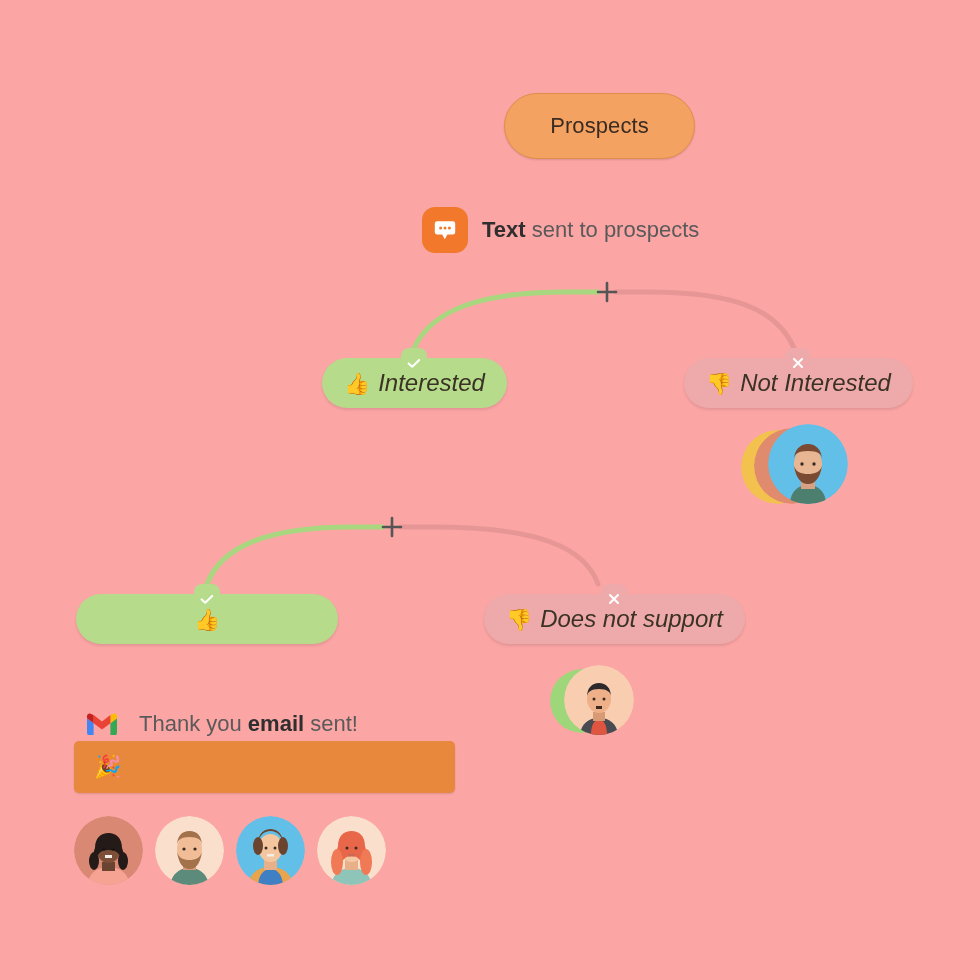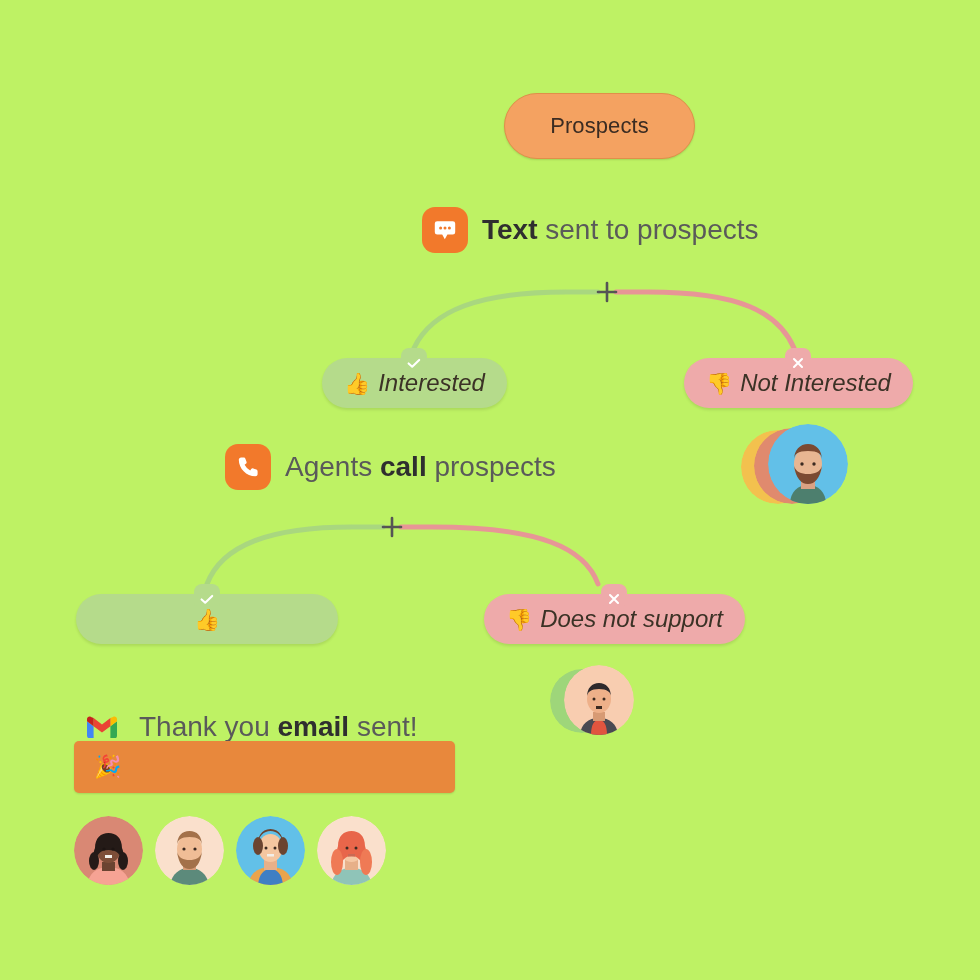--- a/index.html
+++ b/index.html
@@ -10,21 +10,21 @@
   body {
     width: 980px;
     height: 980px;
     font-family: "Liberation Sans", sans-serif;
     overflow: hidden;
   }
   #canvas {
     position: relative;
     width: 980px;
     height: 980px;
-    background: #bef264;
+    background: #fca5a5;
   }
 
   
   #connectors {
     position: absolute;
     left: 0; top: 0;
     width: 980px;
     height: 980px;
     pointer-events: none;
   }
@@ -52,21 +52,21 @@
   }
 
   
   .action-row {
     position: absolute;
     display: flex;
     align-items: center;
     gap: 14px;
   }
   .action-text {
-    font-size: 28px;
+    font-size: 22px;
     color: #5a5a5a;
     white-space: nowrap;
   }
   .action-text b { color: #2f2f2f; font-weight: 700; }
 
   
   .app-icon {
     width: 46px;
     height: 46px;
     border-radius: 13px;
@@ -258,30 +258,20 @@
         <path d="M33 56h14v9H33z" fill="#d9a183"></path>
         <ellipse cx="40" cy="40" rx="14" ry="17" fill="#e8b692"></ellipse>
         <path d="M26 36c0-10 6-16 14-16s14 6 14 16c0-6-4-9-14-9s-14 3-14 9z" fill="#7b4a32"></path>
         <path d="M26 42c2 12 7 18 14 18s12-6 14-18c-2 6-7 8-14 8s-12-2-14-8z" fill="#7b4a32"></path>
         <circle cx="34" cy="40" r="1.7" fill="#3b2a21"></circle>
         <circle cx="46" cy="40" r="1.7" fill="#3b2a21"></circle>
       </svg>
     </div>
   </div>
 
-  <div class="action-row" style="left:225px; top:444px;">
-    <span class="app-icon">
-      <svg width="26" height="26" viewBox="0 0 26 26">
-        <path d="M8.6 3.4c.9 0 1.5.5 1.8 1.3l1.1 3c.3.8.1 1.6-.6 2.1l-1.3 1a12.5 12.5 0 0 0 5.6 5.6l1-1.3c.5-.7 1.3-.9 2.1-.6l3 1.1c.8.3 1.3.9 1.3 1.8v2.5c0 1.3-1 2.3-2.3 2.3C11.4 22.2 3.8 14.6 3.8 5.7c0-1.3 1-2.3 2.3-2.3z" fill="#ffffff"></path>
-      </svg>
-    </span>
-    <span class="action-text">
-      <span>Agents </span><b>call</b><span> prospects</span>
-    </span>
-  </div>
 
   <div class="branch-pill pill-green" style="left:76px; top:594px; min-width:262px;">
     <span class="notch notch-green">
       <svg width="14" height="11" viewBox="0 0 14 11">
         <path d="M1.6 5.4 L5.2 8.7 L12.2 1.9" fill="none" stroke="#ffffff" stroke-width="2.1" stroke-linecap="round" stroke-linejoin="round"></path>
       </svg>
     </span>
     <span class="emoji">👍</span>
   </div>
 

